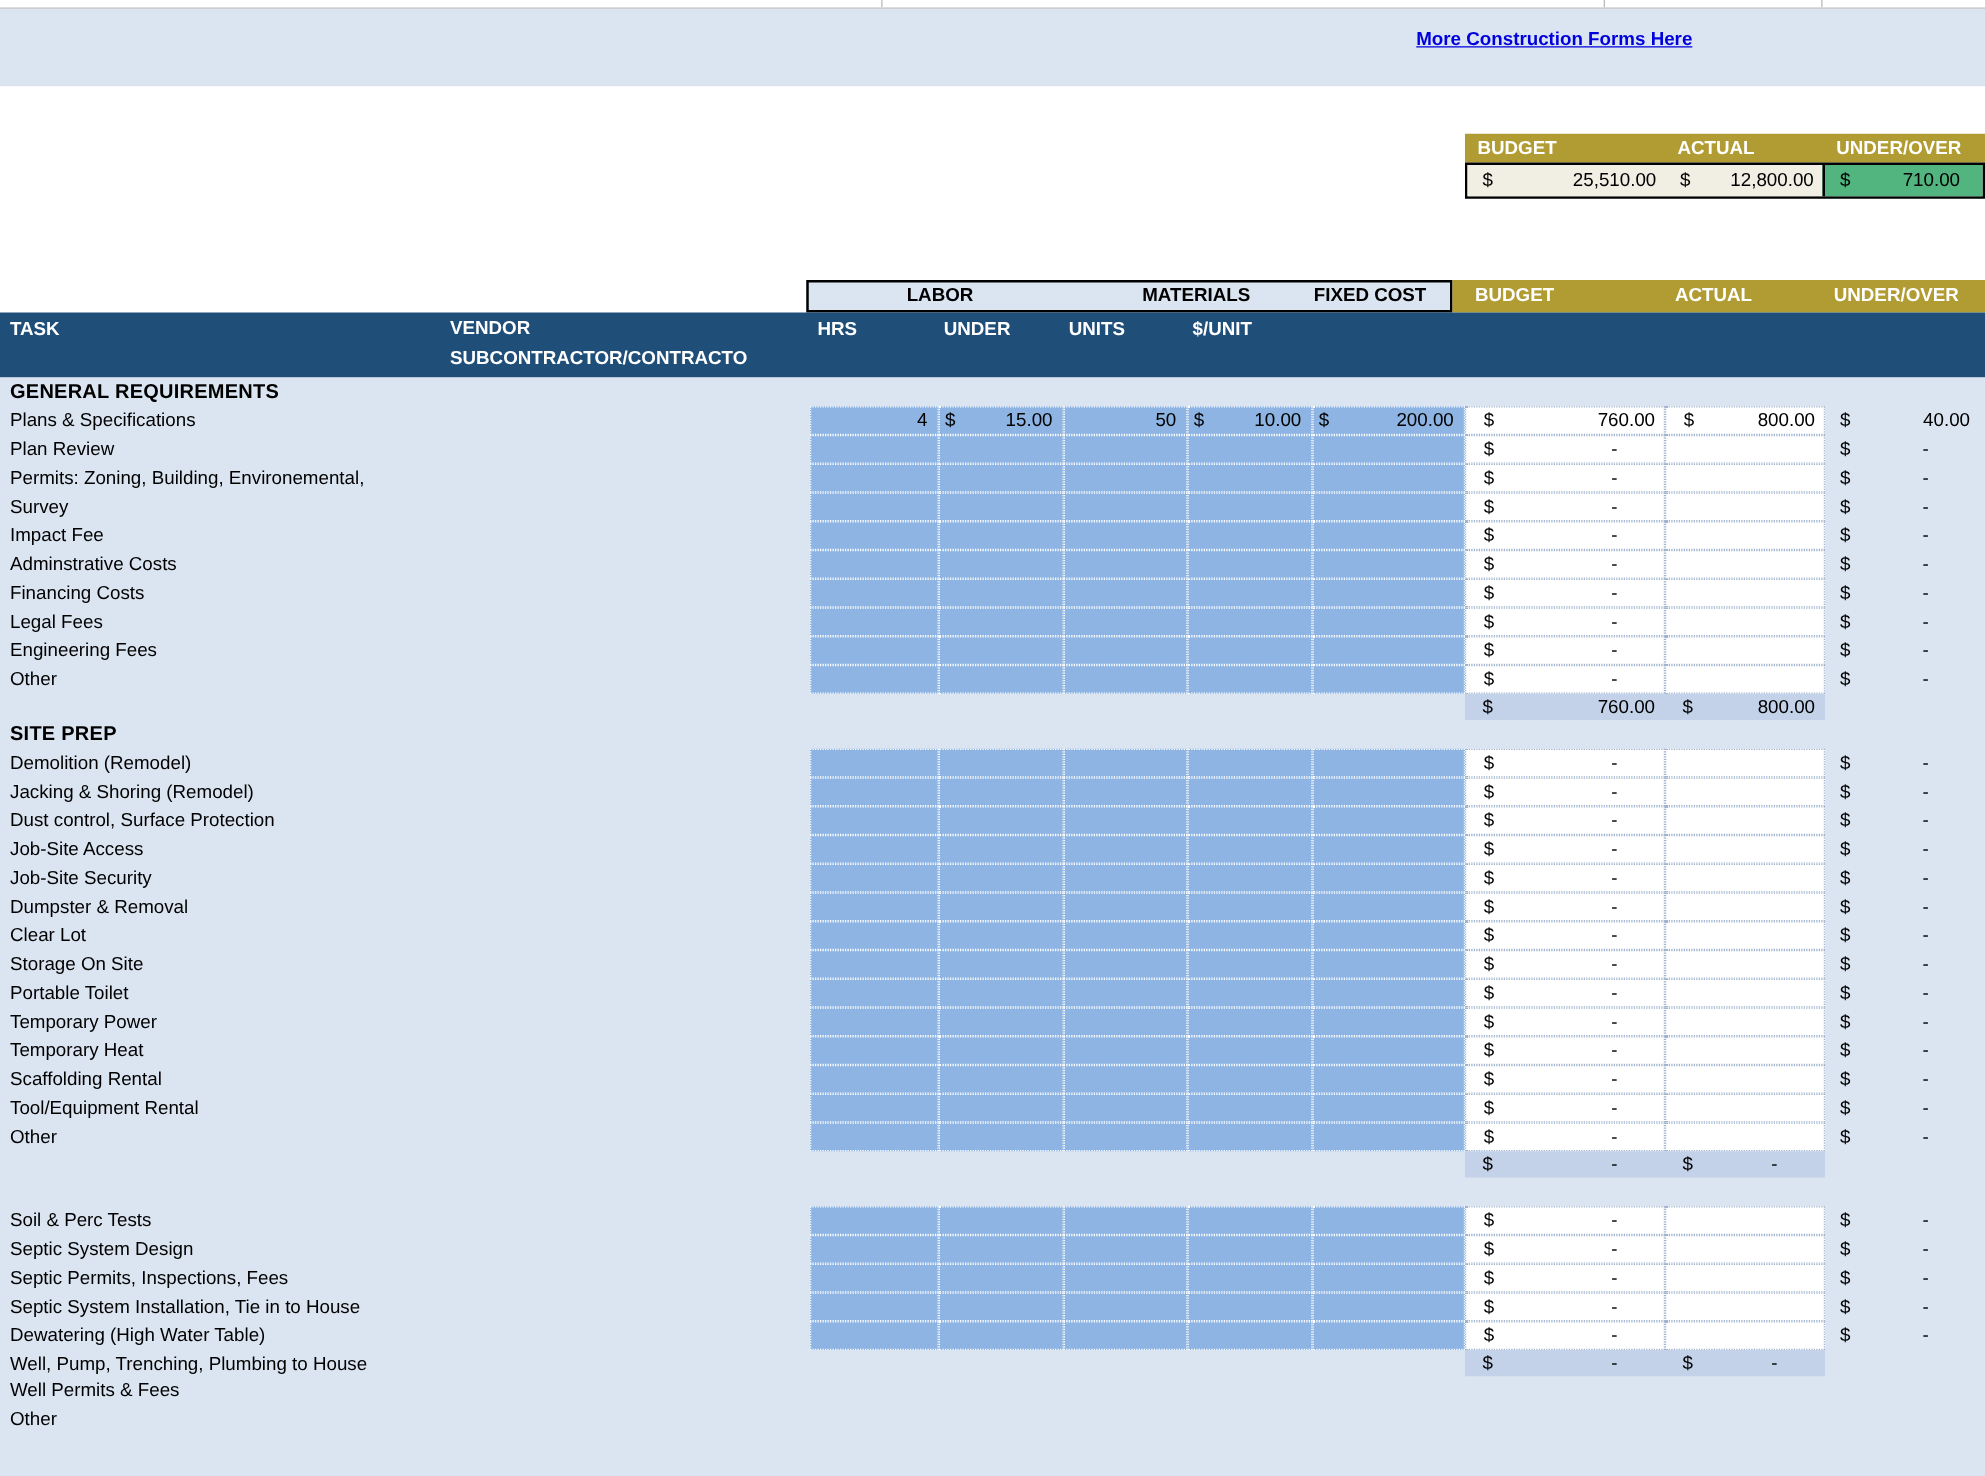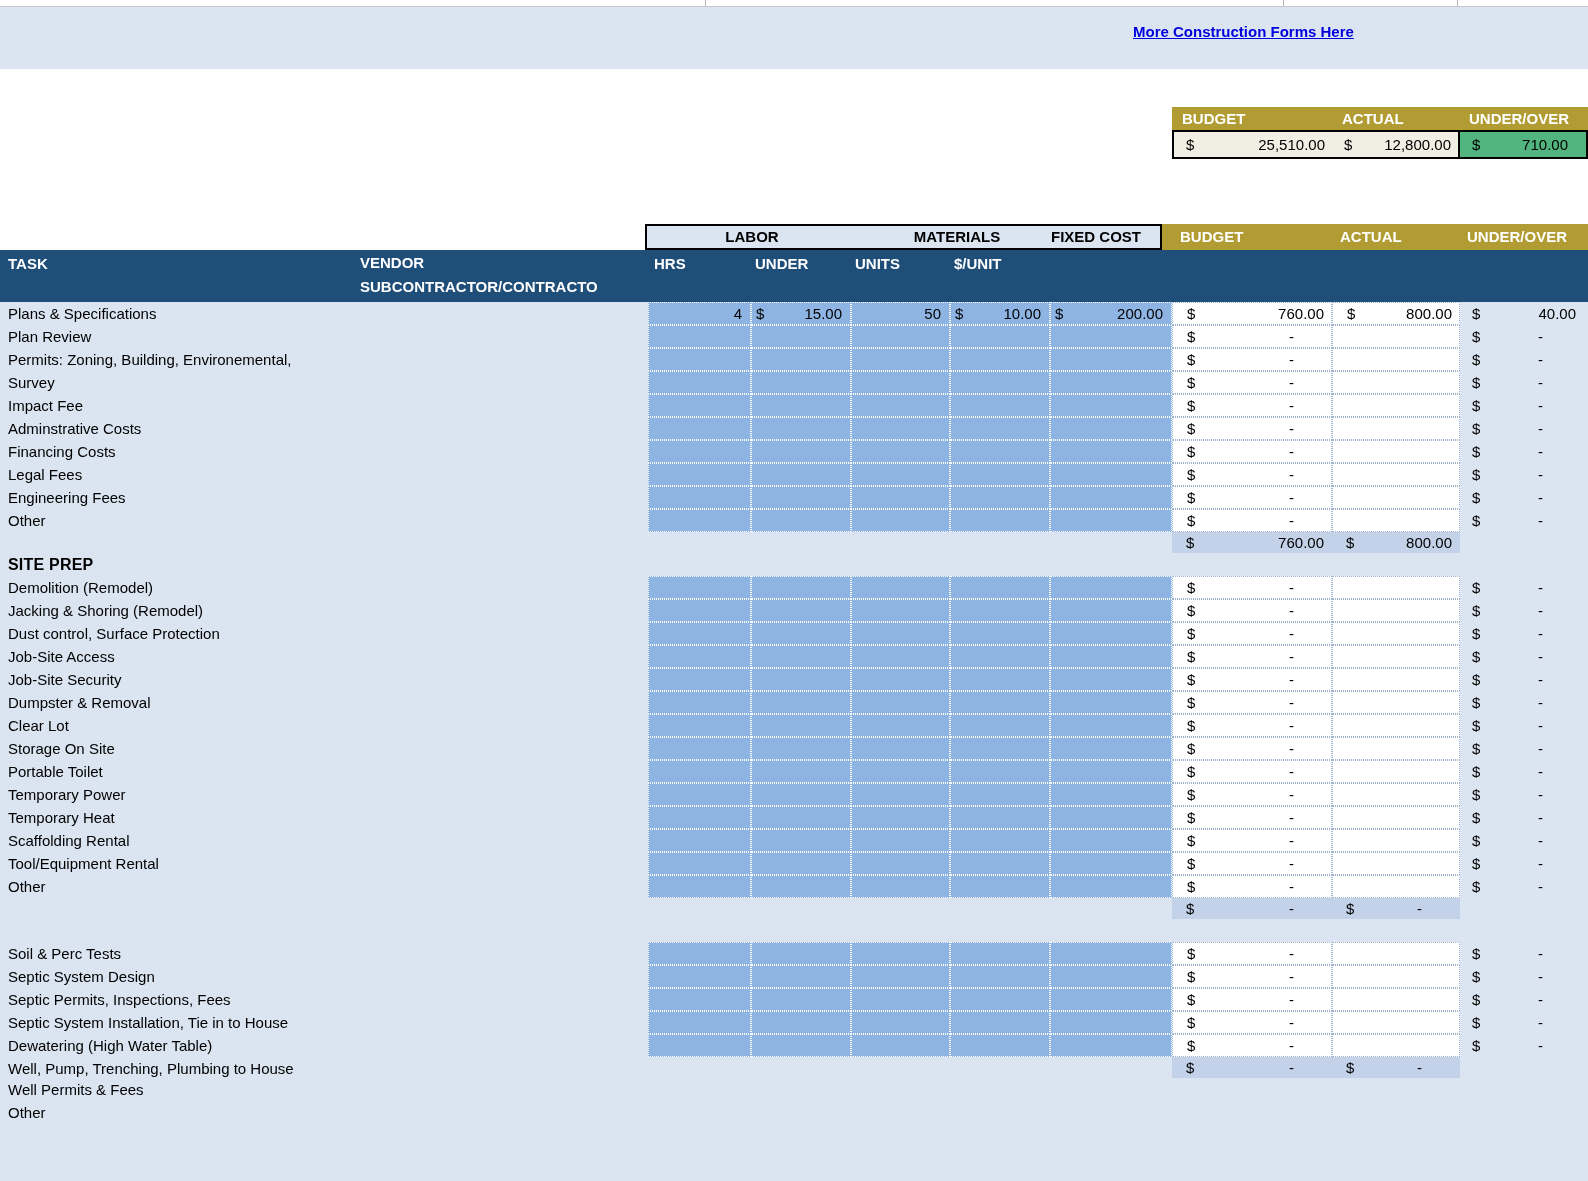--- a/index.html
+++ b/index.html
@@ -119,20 +119,23 @@
     <span class="dh" style="left:8px;top:5px">TASK</span>
     <span class="dh" style="left:360px;top:4px">VENDOR</span>
     <span class="dh" style="left:360px;top:28px">SUBCONTRACTOR/CONTRACTO</span>
     <span class="dh" style="left:654px;top:5px">HRS</span>
     <span class="dh" style="left:755px;top:5px">UNDER</span>
     <span class="dh" style="left:855px;top:5px">UNITS</span>
     <span class="dh" style="left:954px;top:5px">$/UNIT</span>
   </div>
 
   <div id="rows-container" class="content">
+      <div class="section-row">
+        <div class="section-title">GENERAL REQUIREMENTS</div>
+      </div>
       <div class="data-row">
         <div class="task-label">Plans &amp; Specifications</div>
         <div class="cell blue-cell" style="left: 648px; width: 103px;">
           <span class="val">4</span>
         </div>
         <div class="cell blue-cell" style="left: 751px; width: 100px;">
           <span class="cur">$</span>
           <span class="val">15.00</span>
         </div>
         <div class="cell blue-cell" style="left: 851px; width: 99px;">

